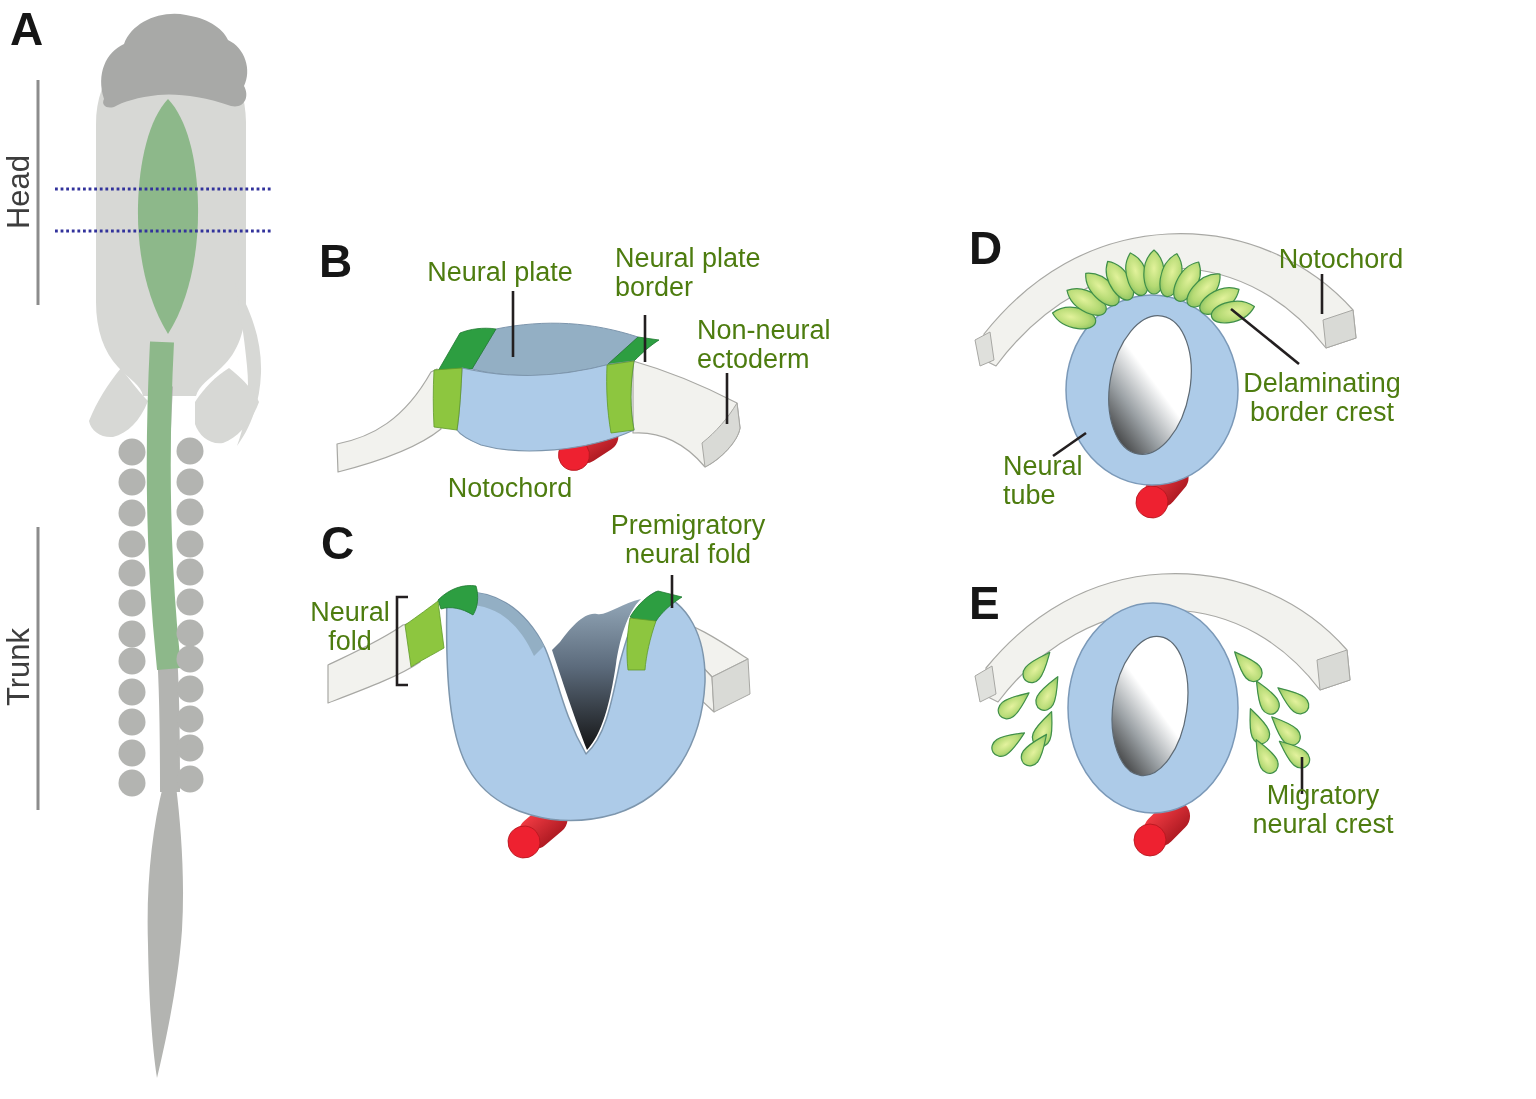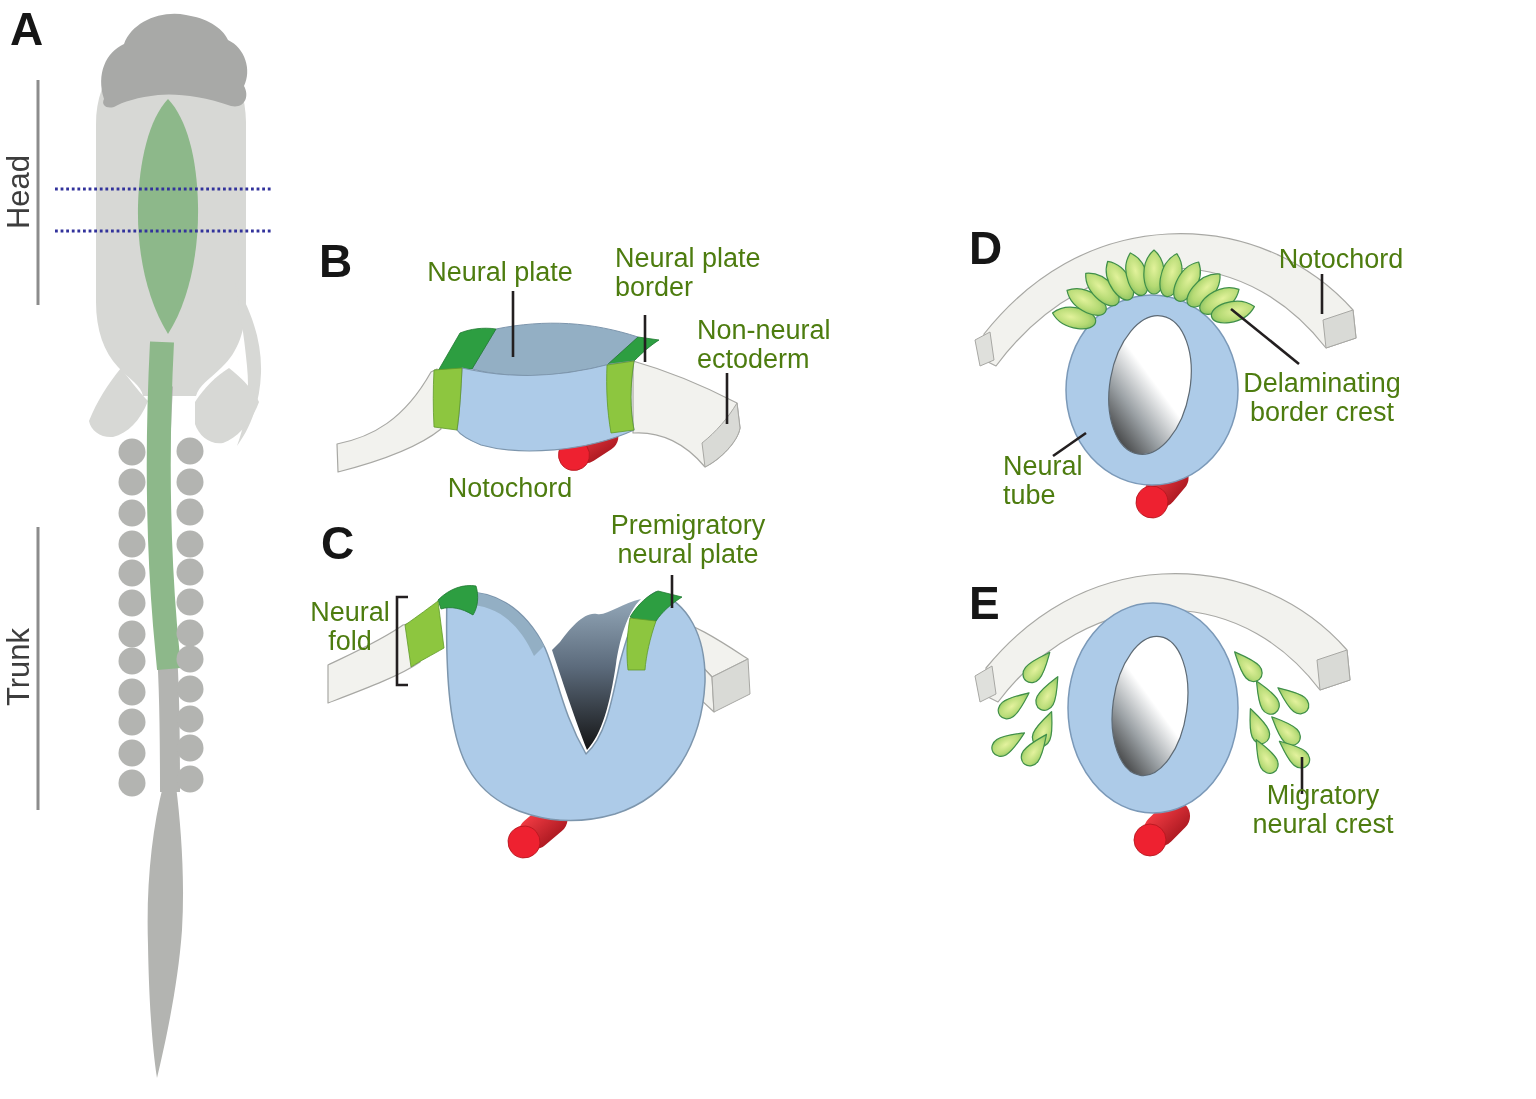--- a/index.html
+++ b/index.html
@@ -218,21 +218,21 @@
 <div class="axis" style="left:19px;top:667px">Trunk</div>
 
 <div class="lbl ctr" style="left:500px;top:258px">Neural plate</div>
 <div class="lbl" style="left:615px;top:244px">Neural plate
 border</div>
 <div class="lbl" style="left:697px;top:316px">Non-neural
 ectoderm</div>
 <div class="lbl ctr" style="left:510px;top:474px">Notochord</div>
 
 <div class="lbl ctr" style="left:688px;top:511px">Premigratory
-neural plate</div>
+neural fold</div>
 <div class="lbl ctr" style="left:350px;top:598px">Neural
 fold</div>
 
 <div class="lbl ctr" style="left:1341px;top:245px">Notochord</div>
 <div class="lbl ctr" style="left:1322px;top:369px">Delaminating
 border crest</div>
 <div class="lbl" style="left:1003px;top:452px">Neural
 tube</div>
 
 <div class="lbl ctr" style="left:1323px;top:781px">Migratory

